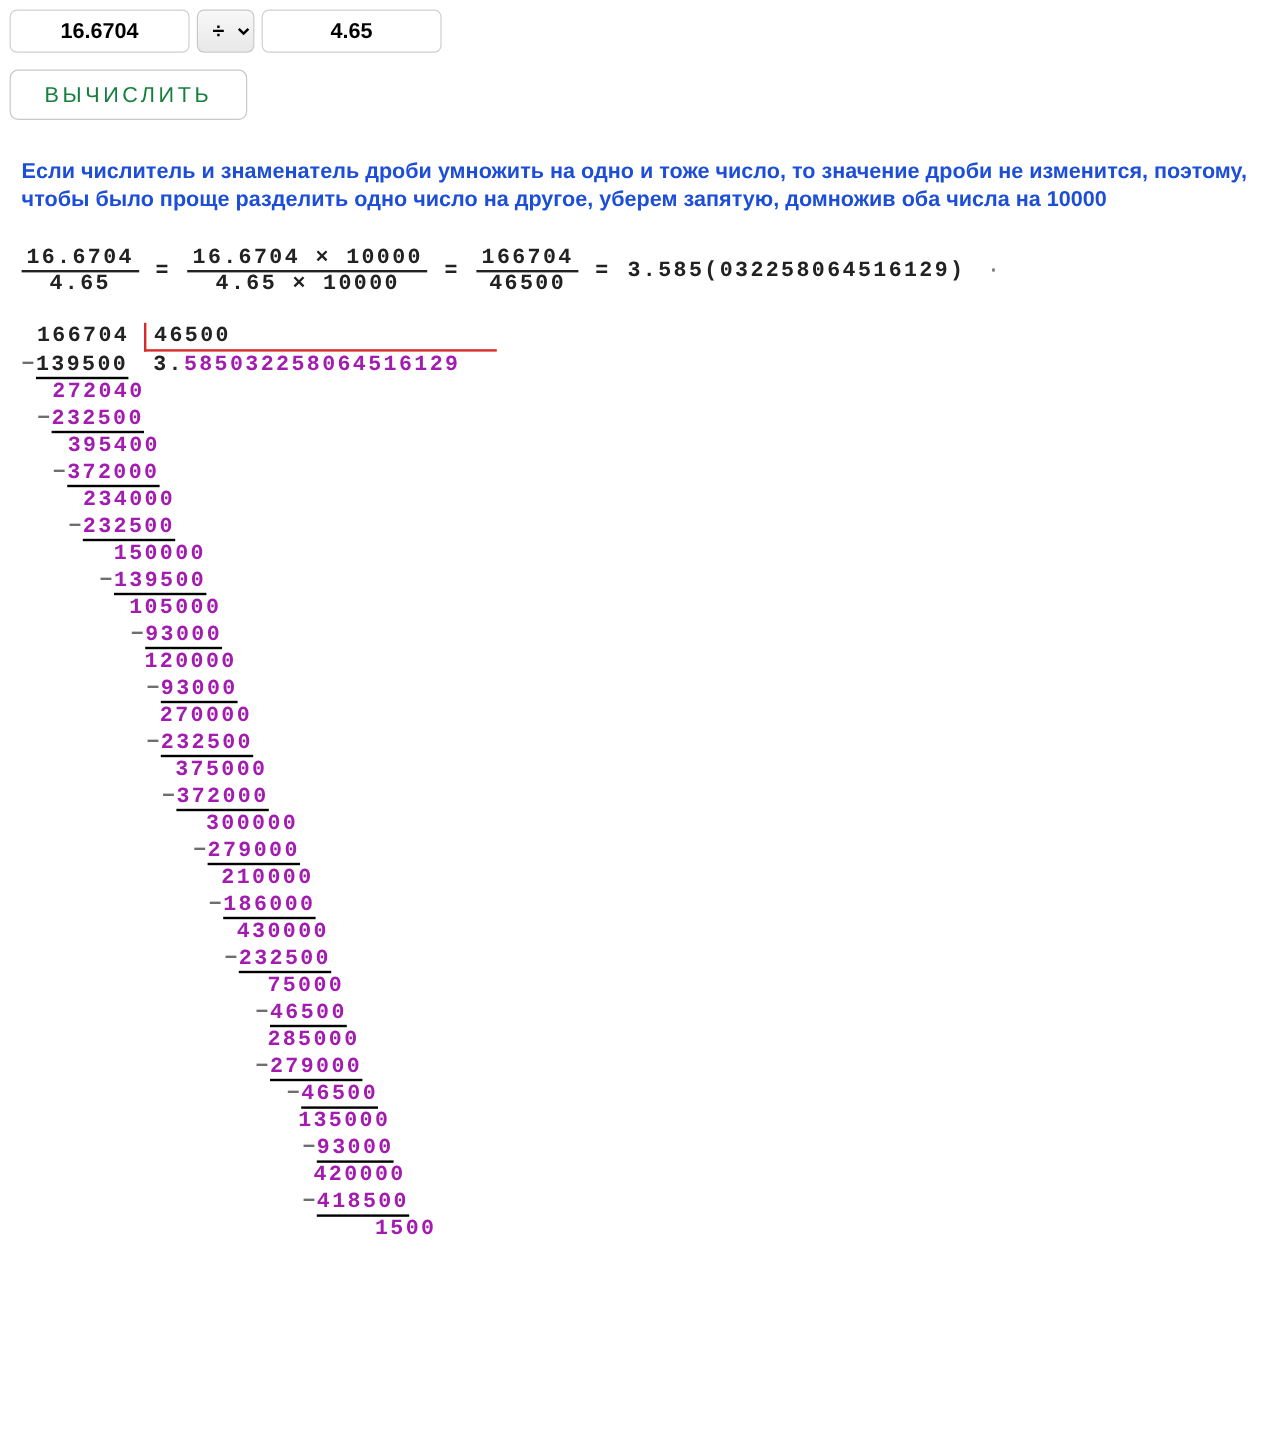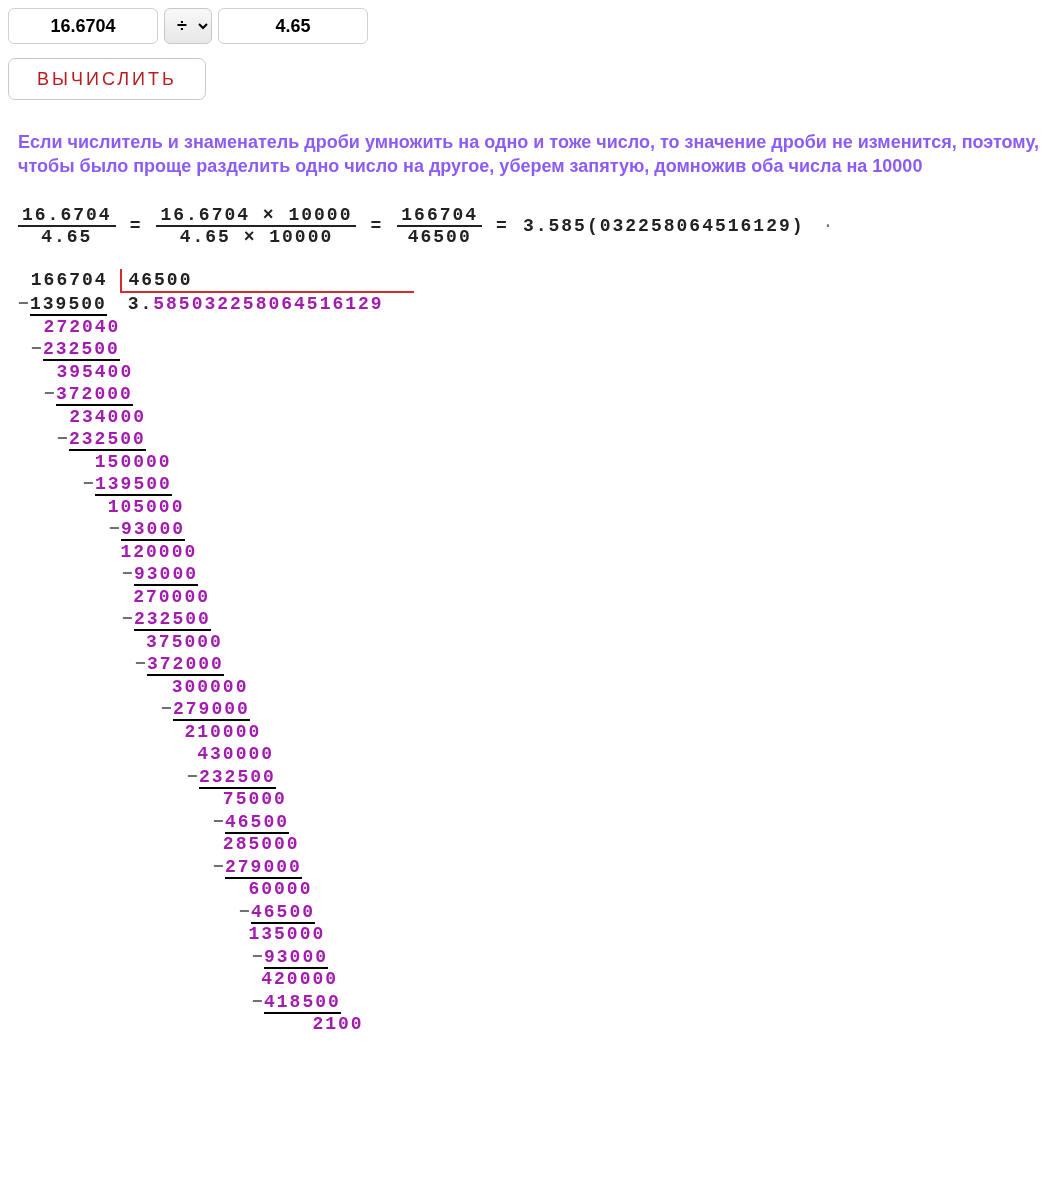--- a/index.html
+++ b/index.html
@@ -38,29 +38,29 @@
     text-align: center;
     text-align-last: center;
     cursor: pointer;
   }
   .calc-btn {
     height: 42px;
     padding: 4px 28px;
     border: 1px solid #c8c8c8;
     border-radius: 7px;
     background: #fff;
-    color: #b91c1c;
+    color: #15803d;
     font-size: 18px;
     letter-spacing: 3px;
     font-weight: 500;
     cursor: pointer;
     margin-bottom: 30px;
   }
   .explain {
-    color: #8b5cf6;
+    color: #1d4ed8;
     font-weight: 700;
     font-size: 18px;
     line-height: 1.35;
     padding: 0 10px;
     margin-bottom: 26px;
   }
   .mono {
     font-family: "Courier New", Courier, monospace;
     letter-spacing: 2px;
     font-size: 18px;
@@ -165,29 +165,29 @@
     <div class="row"><span class="minus-mark" style="margin-left: 91px;">−</span><span class="grey hr-under">93000</span></div>
     <div class="row">        <span class="grey">120000</span></div>
     <div class="row"><span class="minus-mark" style="margin-left: 104px;">−</span><span class="grey hr-under">93000</span></div>
     <div class="row">         <span class="grey">270000</span></div>
     <div class="row"><span class="minus-mark" style="margin-left: 104px;">−</span><span class="grey hr-under">232500</span></div>
     <div class="row">          <span class="grey">375000</span></div>
     <div class="row"><span class="minus-mark" style="margin-left: 117px;">−</span><span class="grey hr-under">372000</span></div>
     <div class="row">            <span class="grey">300000</span></div>
     <div class="row"><span class="minus-mark" style="margin-left: 143px;">−</span><span class="grey hr-under">279000</span></div>
     <div class="row">             <span class="grey">210000</span></div>
+    <div class="row"><span class="minus-mark" style="margin-left: 156px;">−</span><span class="grey hr-under">186000</span></div>
     <div class="row">              <span class="grey">430000</span></div>
     <div class="row"><span class="minus-mark" style="margin-left: 169px;">−</span><span class="grey hr-under">232500</span></div>
     <div class="row">                <span class="grey">75000</span></div>
     <div class="row"><span class="minus-mark" style="margin-left: 195px;">−</span><span class="grey hr-under">46500</span></div>
     <div class="row">                <span class="grey">285000</span></div>
     <div class="row"><span class="minus-mark" style="margin-left: 195px;">−</span><span class="grey hr-under">279000</span></div>
-    <div class="row">                  <span class="grey">60000</span></div>
     <div class="row"><span class="minus-mark" style="margin-left: 221px;">−</span><span class="grey hr-under">46500</span></div>
     <div class="row">                  <span class="grey">135000</span></div>
     <div class="row"><span class="minus-mark" style="margin-left: 234px;">−</span><span class="grey hr-under">93000</span></div>
     <div class="row">                   <span class="grey">420000</span></div>
     <div class="row"><span class="minus-mark" style="margin-left: 234px;">−</span><span class="grey hr-under">418500</span></div>
-    <div class="row">                       <span class="grey">2100</span></div>
+    <div class="row">                       <span class="grey">1500</span></div>
   </div>
 
 
 
 
 </body></html>

